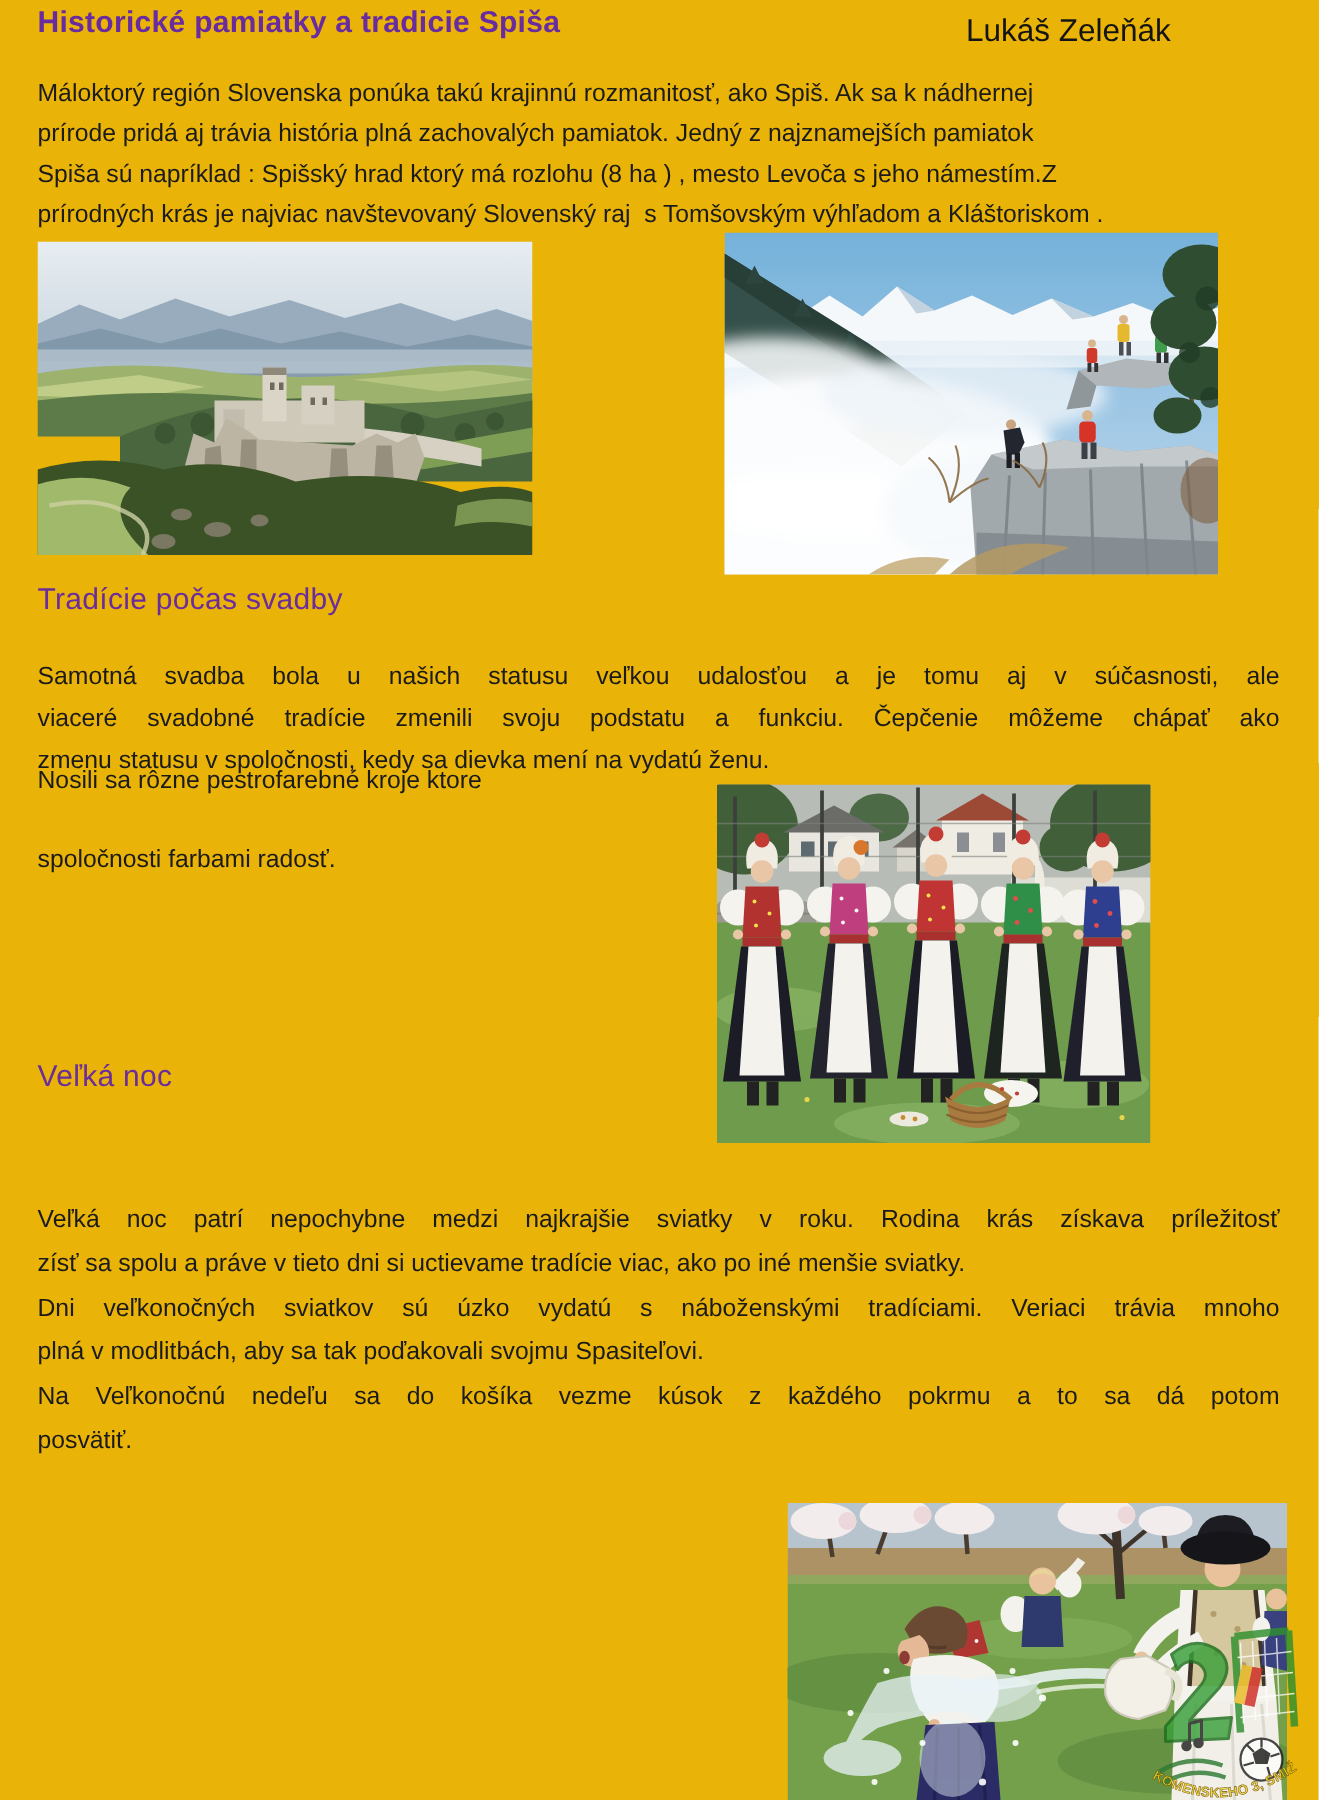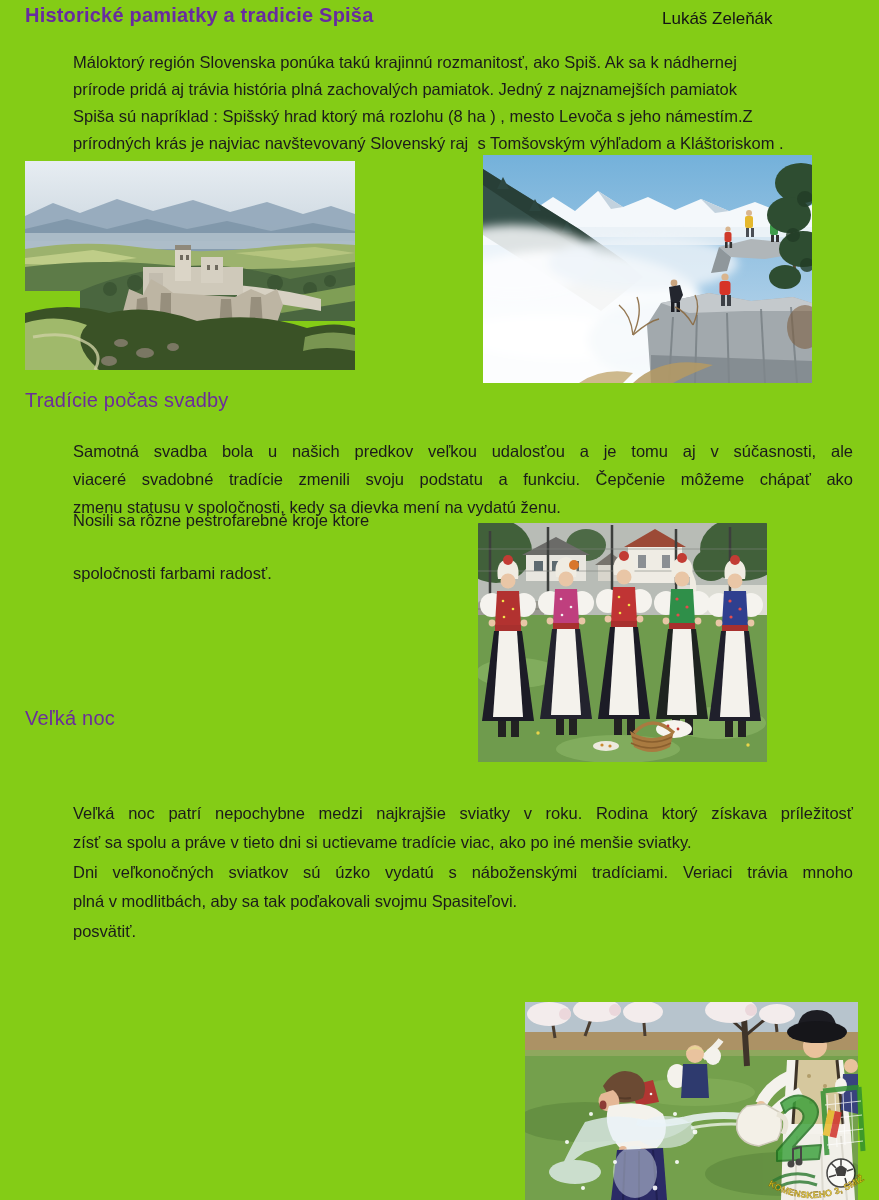--- a/index.html
+++ b/index.html
@@ -1,26 +1,26 @@
 <!DOCTYPE html>
 <html lang="sk"><head>
 <meta charset="utf-8">
 <style>
   html,body{margin:0;padding:0;background:#e9e9e9;}
   .page{
-    position:relative;width:879px;height:1200px;margin:0 auto;background:#84cc16;
+    position:relative;width:879px;height:1200px;margin:0 auto;background:#eab308;
     overflow:hidden;font-family:"Liberation Sans",sans-serif;color:#1b1b1b;text-decoration:underline;
   }
   .h1{position:absolute;left:25px;top:4px;margin:0;font-size:20px;font-weight:700;color:#682ba0;letter-spacing:.2px;}
-  .author{position:absolute;left:662px;top:9px;font-size:17px;color:#141414;}
+  .author{position:absolute;left:644px;top:9px;font-size:21px;color:#141414;}
   .h2{position:absolute;left:25px;margin:0;font-size:20px;font-weight:400;color:#6b2d9b;letter-spacing:.2px;}
   .hwed{top:389px;}
   .heas{top:707px;}
   .para{position:absolute;left:25px;width:828px;font-size:16.5px;color:#1b1b1b;}
-  .ln{white-space:pre-wrap;margin-left:48px;}
+  .ln{white-space:pre-wrap;}
   .jl{text-align:justify;text-align-last:justify;white-space:normal;}
   .intro{top:49px;line-height:27px;width:802px;}
   .wed{top:437px;line-height:28px;}
   .note1{top:507px;line-height:27px;}
   .note2{top:560px;line-height:27px;}
   .e1{top:799px;line-height:29px;}
   .e2{top:858px;line-height:29px;}
   .e3{top:917px;line-height:29px;}
   .photo{position:absolute;display:block;}
   .castle{left:25px;top:161px;width:330px;height:209px;}
@@ -185,21 +185,21 @@
         <circle cx="322" cy="44" r="8"></circle>
         <circle cx="310" cy="80" r="7"></circle>
         <circle cx="324" cy="110" r="7"></circle>
       </g>
     <ellipse cx="322" cy="172" rx="18" ry="22" fill="#7a5a38" opacity=".55"></ellipse>
   </svg>
 
   <h2 class="h2 hwed">Tradície počas svadby</h2>
 
   <div class="para wed">
-    <div class="ln jl">Samotná svadba bola u našich predkov veľkou udalosťou a je tomu aj v súčasnosti, ale</div>
+    <div class="ln jl">Samotná svadba bola u našich statusu veľkou udalosťou a je tomu aj v súčasnosti, ale</div>
     <div class="ln jl">viaceré svadobné tradície zmenili svoju podstatu a funkciu. Čepčenie môžeme chápať ako</div>
     <div class="ln">zmenu statusu v spoločnosti, kedy sa dievka mení na vydatú ženu.</div>
   </div>
 
   <div class="para note1">
     <div class="ln">Nosili sa rôzne pestrofarebné kroje ktore</div>
   </div>
   <div class="para note2">
     <div class="ln">spoločnosti farbami radosť.</div>
   </div>
@@ -373,28 +373,29 @@
       <g fill="#c98a30">
           <circle cx="124" cy="222" r="1.6"></circle>
           <circle cx="132" cy="223" r="1.6"></circle>
         </g>
     </g>
   </svg>
 
   <h2 class="h2 heas">Veľká noc</h2>
 
   <div class="para e1">
-    <div class="ln jl">Veľká noc patrí nepochybne medzi  najkrajšie sviatky v roku. Rodina ktorý získava príležitosť</div>
+    <div class="ln jl">Veľká noc patrí nepochybne medzi  najkrajšie sviatky v roku. Rodina krás získava príležitosť</div>
     <div class="ln">zísť sa spolu a práve v tieto dni si uctievame tradície viac, ako po iné menšie sviatky.</div>
   </div>
   <div class="para e2">
     <div class="ln jl">Dni veľkonočných sviatkov sú úzko vydatú s náboženskými tradíciami. Veriaci trávia mnoho</div>
     <div class="ln">plná v modlitbách, aby sa tak poďakovali svojmu Spasiteľovi.</div>
   </div>
   <div class="para e3">
+    <div class="ln jl">Na Veľkonočnú nedeľu sa do košíka vezme kúsok z každého pokrmu a to sa dá potom</div>
     <div class="ln">posvätiť.</div>
   </div>
 
   <svg class="photo easterp" viewBox="0 0 333 198" aria-hidden="true">
     <rect width="333" height="36" fill="#b7c4cd"></rect>
     <rect y="30" width="333" height="22" fill="#ac9265"></rect>
     <rect y="48" width="333" height="8" fill="#8fa85e"></rect>
     <rect y="54" width="333" height="144" fill="#74a04c"></rect>
     <g fill="#5f8a3e" opacity=".7">
         <ellipse cx="60" cy="120" rx="70" ry="20"></ellipse>

